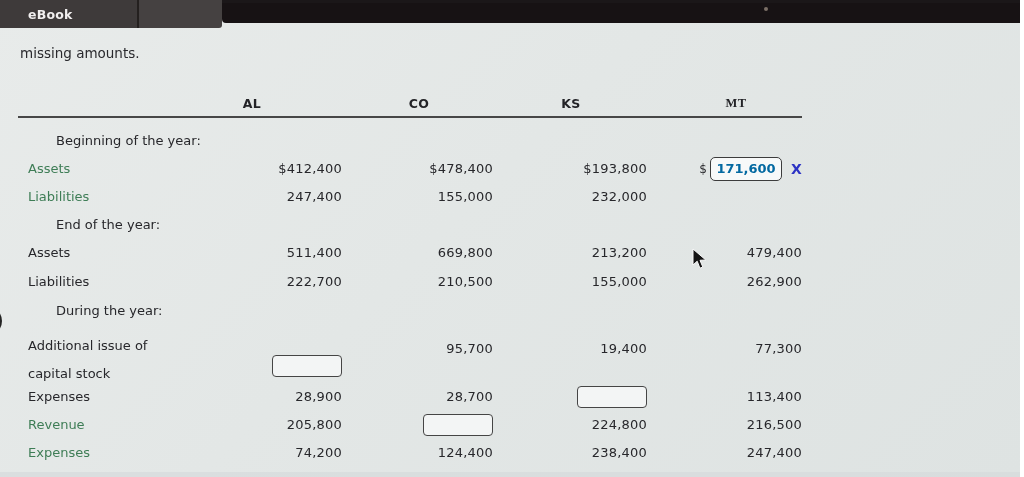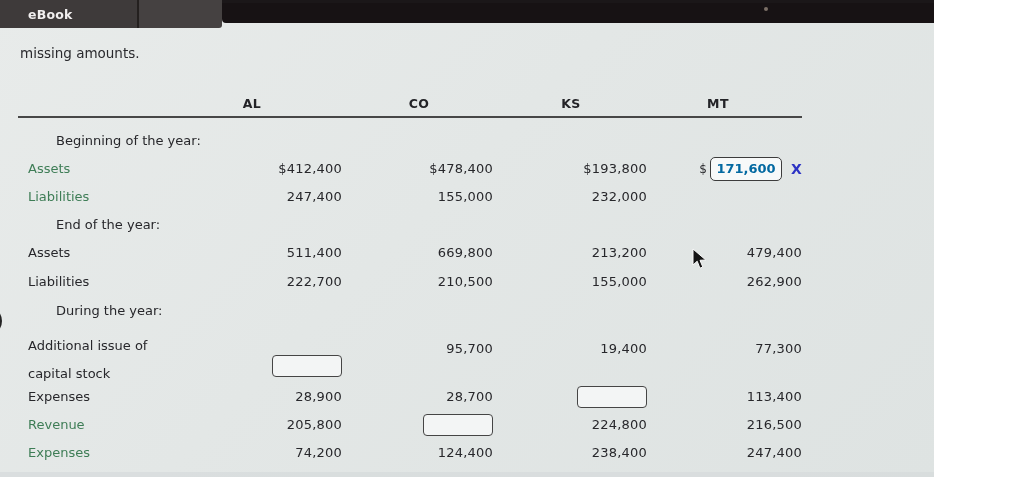--- a/index.html
+++ b/index.html
@@ -1,20 +1,20 @@
 <!DOCTYPE html>
 <html><head>
 <meta charset="utf-8">
 <style>
   * { margin:0; padding:0; box-sizing:border-box; }
   html,body { width:1024px; height:477px; overflow:hidden; }
   body { font-family:"DejaVu Sans","Liberation Sans",sans-serif; }
 
   .screen {
-    position:relative; width:934px; height:477px;
+    position:relative; width:1020px; height:477px;
     background:linear-gradient(135deg,#e8ebea 0%,#e3e7e6 45%,#dee3e2 100%);
     overflow:hidden;
   }
 
   
   .topbar { position:absolute; top:0; left:0; width:1024px; height:28px; }
   .topbar-strip { position:absolute; top:0; left:0; width:1024px; height:3px; background:#1b1719; }
   .tab-ebook {
     position:absolute; top:0; left:0; width:137px; height:28px;
     background:#3e3a3a; color:#f1efef; font-size:12.5px; font-weight:bold;
@@ -29,21 +29,21 @@
   .intro { position:absolute; left:20px; top:38px; width:990px; color:#2a2a2e; font-size:13.5px; line-height:30px; }
   .intro .green { color:#3e7d56; }
 
   
   .tbl { position:absolute; left:18px; top:96px; width:784px; }
   .col-headers { position:relative; height:20px; }
   .col-headers span {
     position:absolute; top:0; transform:translateX(-50%);
     font-size:12.5px; font-weight:bold; color:#232327; letter-spacing:.4px;
   }
-  .ch-al { left:234px; } .ch-co { left:401px; } .ch-ks { left:553px; } .ch-mt { left:700px; }
+  .ch-al { left:234px; } .ch-co { left:401px; } .ch-ks { left:553px; } .ch-mt { left:718px;font-family:Liberation Serif, serif; }
   .head-rule { width:784px; height:1.5px; background:#474747; margin-top:0; }
 
   .rows { margin-top:9px; }
   .row { display:grid; grid-template-columns:232px 92px 151px 154px 155px; align-items:center; height:28px; }
   .row.h29 { height:29px; }
   .row.tall { height:58px; align-items:start; }
 
   .cell { font-size:13px; color:#27272b; }
   .cell.val { text-align:right; letter-spacing:.2px; }
   .label.section { padding-left:2px;margin-left:36px; }

